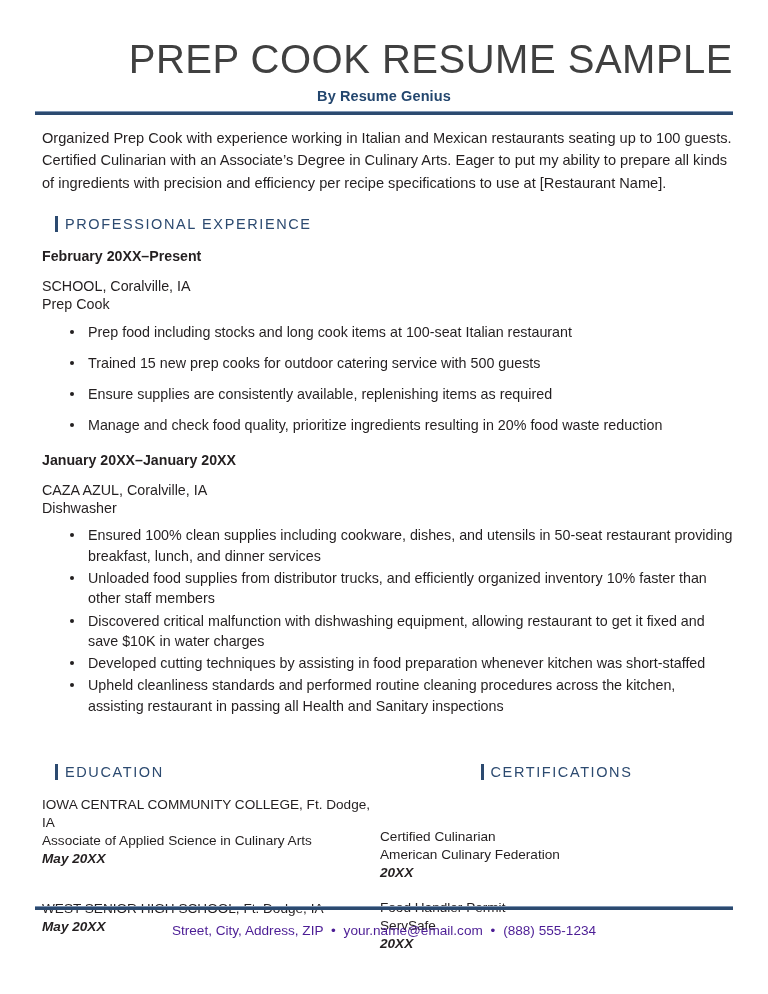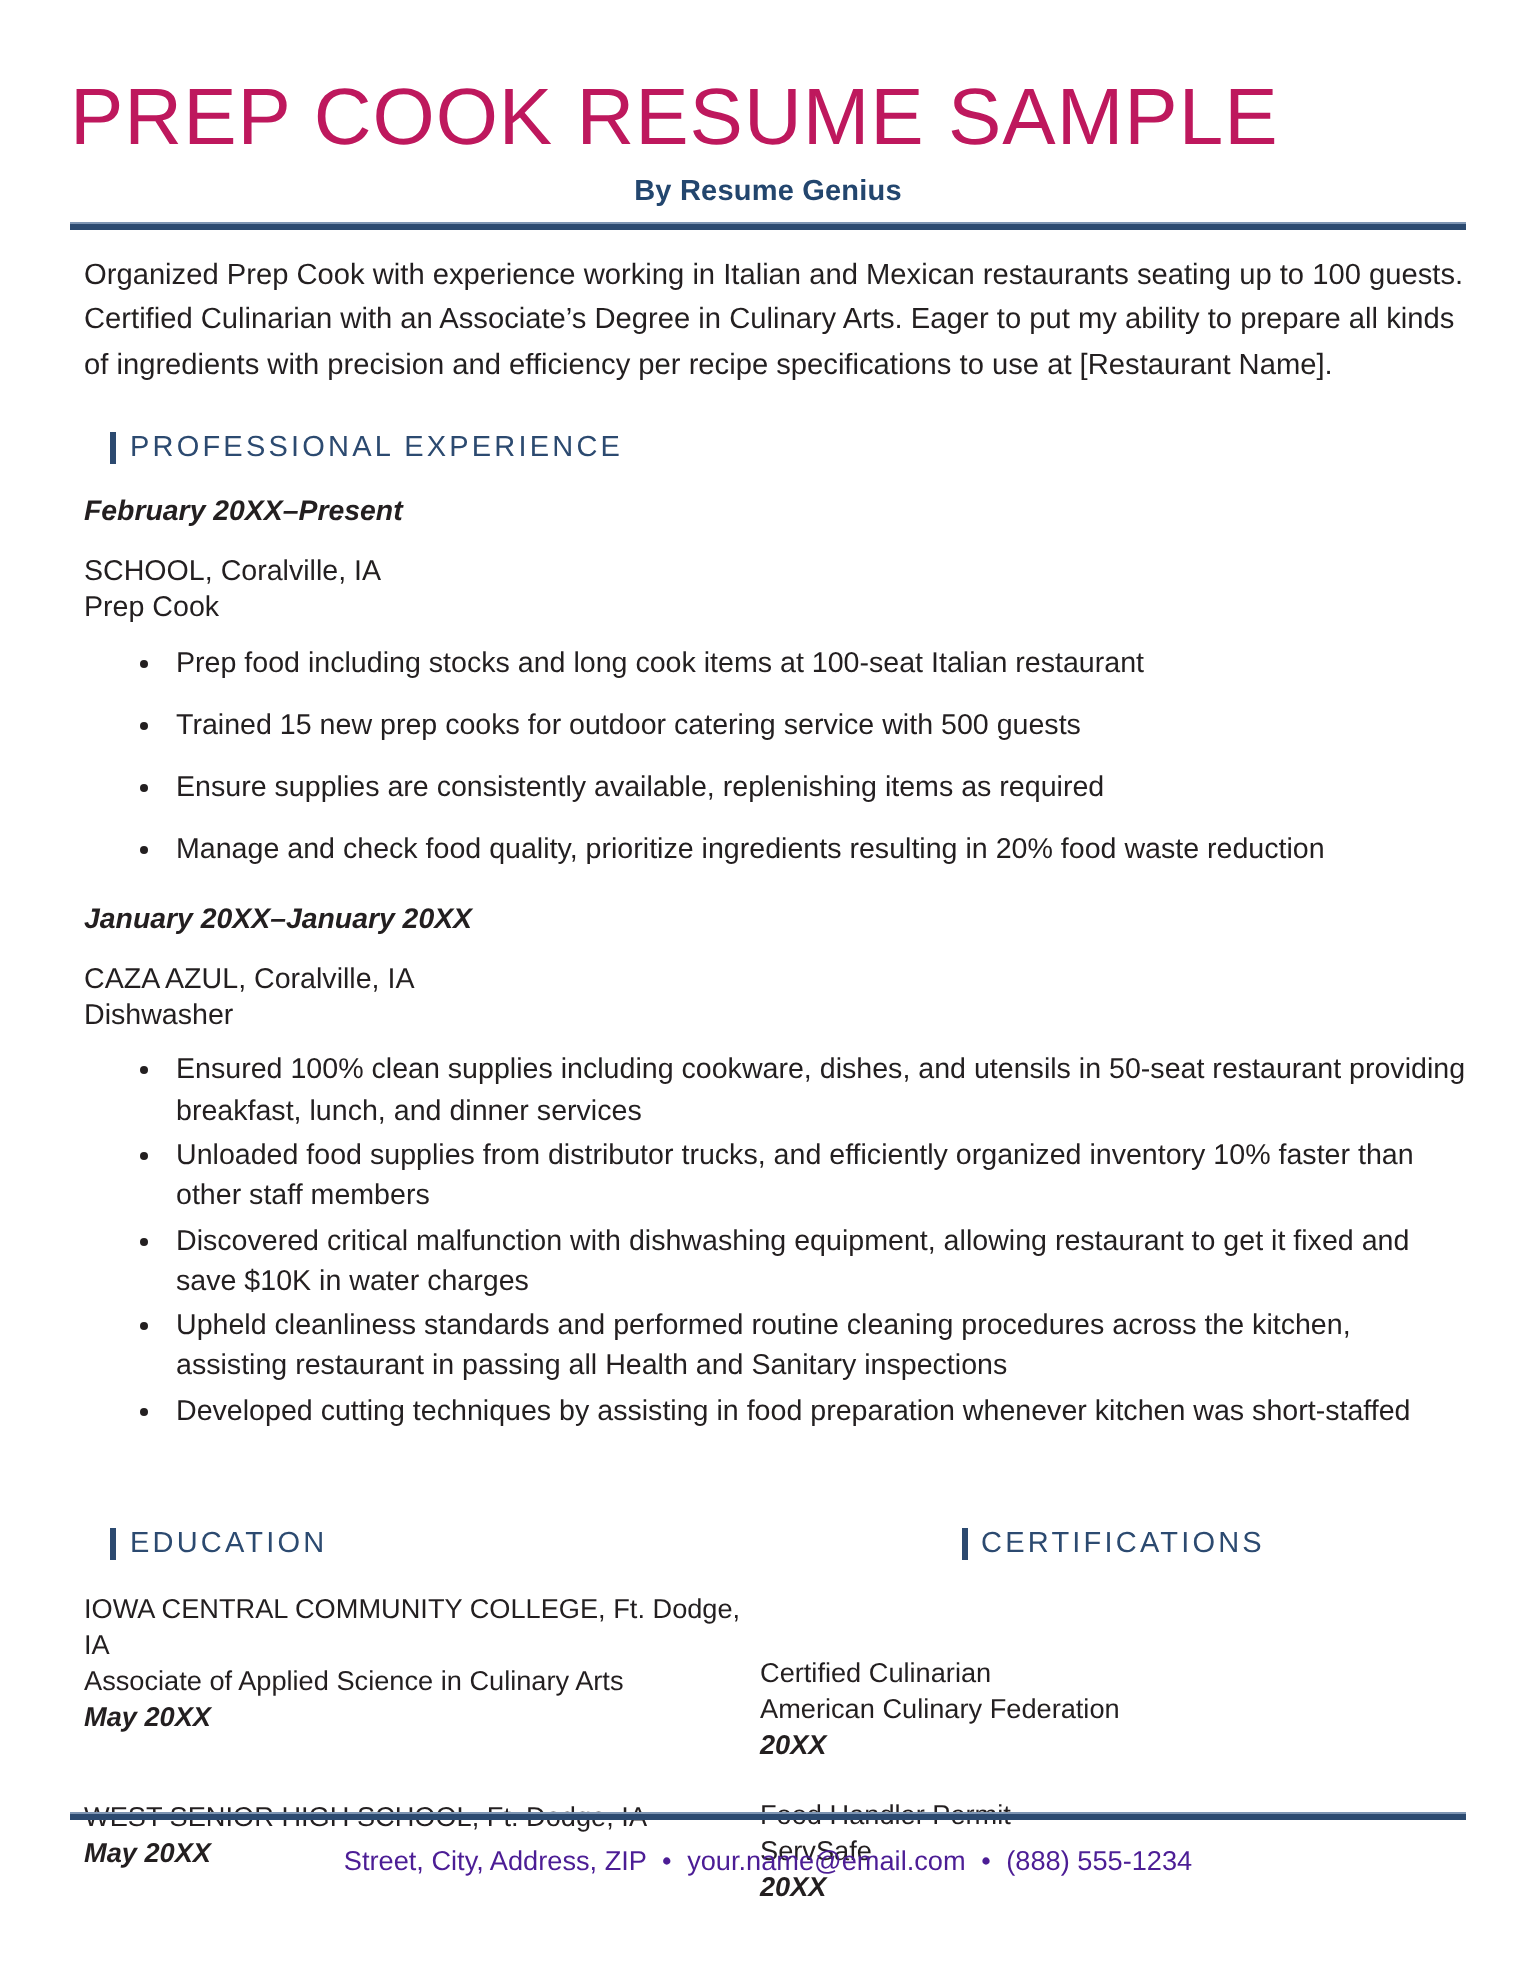--- a/index.html
+++ b/index.html
@@ -20,26 +20,26 @@
     height: 994px;
     box-sizing: border-box;
     padding: 0 35px;
     background: #ffffff;
   }
 
   
   .resume-title {
     margin: 0;
     padding-top: 36px;
-    text-align: left;
+    text-align: right;
     font-family: "Liberation Sans", sans-serif;
     font-size: 40px;
     font-weight: 300;
     letter-spacing: 0.5px;
-    color: #be185d;
+    color: #404040;
     line-height: 1.15;
     white-space: nowrap;
   }
   .resume-byline {
     margin: 6px 0 0 0;
     text-align: center;
     font-size: 14.5px;
     font-weight: bold;
     color: #23466e;
     letter-spacing: 0.1px;
@@ -79,21 +79,20 @@
     color: #2c4a70;
     letter-spacing: 1.6px;
     font-weight: normal;
     text-transform: uppercase;
   }
 
   
   .job { margin-left: 7px; }
   .job-dates {
     font-size: 14.2px;
-    font-style: italic;
     font-weight: bold;
     color: #231f20;
     margin-top: 16px;
   }
   .job-company {
     font-size: 14.3px;
     color: #231f20;
     margin-top: 13px;
     line-height: 1.28;
   }
@@ -200,22 +199,22 @@
   </div>
 
   <div class="job">
     <div class="job-dates">January 20XX–January 20XX</div>
     <div class="job-company">CAZA AZUL, Coralville, IA</div>
     <div class="job-role">Dishwasher</div>
     <ul class="bullets tight">
       <li>Ensured 100% clean supplies including cookware, dishes, and utensils in 50-seat restaurant providing breakfast, lunch, and dinner services</li>
       <li>Unloaded food supplies from distributor trucks, and efficiently organized inventory 10% faster than other staff members</li>
       <li>Discovered critical malfunction with dishwashing equipment, allowing restaurant to get it fixed and save $10K in water charges</li>
+      <li>Developed cutting techniques by assisting in food preparation whenever kitchen was short-staffed</li>
       <li>Upheld cleanliness standards and performed routine cleaning procedures across the kitchen, assisting restaurant in passing all Health and Sanitary inspections</li>
-      <li>Developed cutting techniques by assisting in food preparation whenever kitchen was short-staffed</li>
     </ul>
   </div>
 
   <div class="columns">
 
     <div class="col-left">
       <div class="section-head">
         <span class="section-bar"></span>
         <span class="section-title">EDUCATION</span>
       </div>

